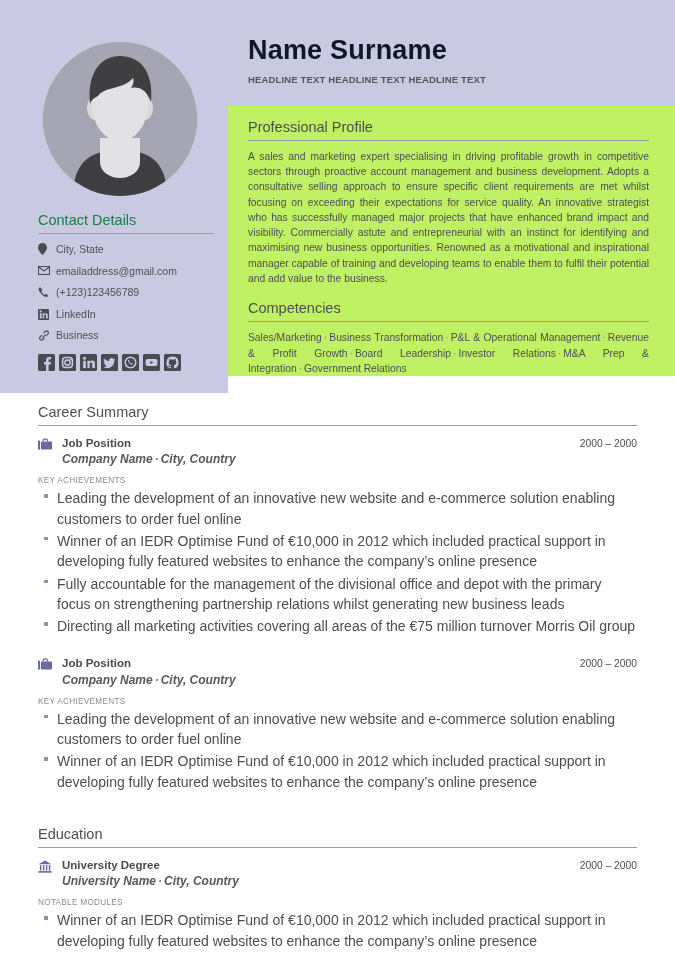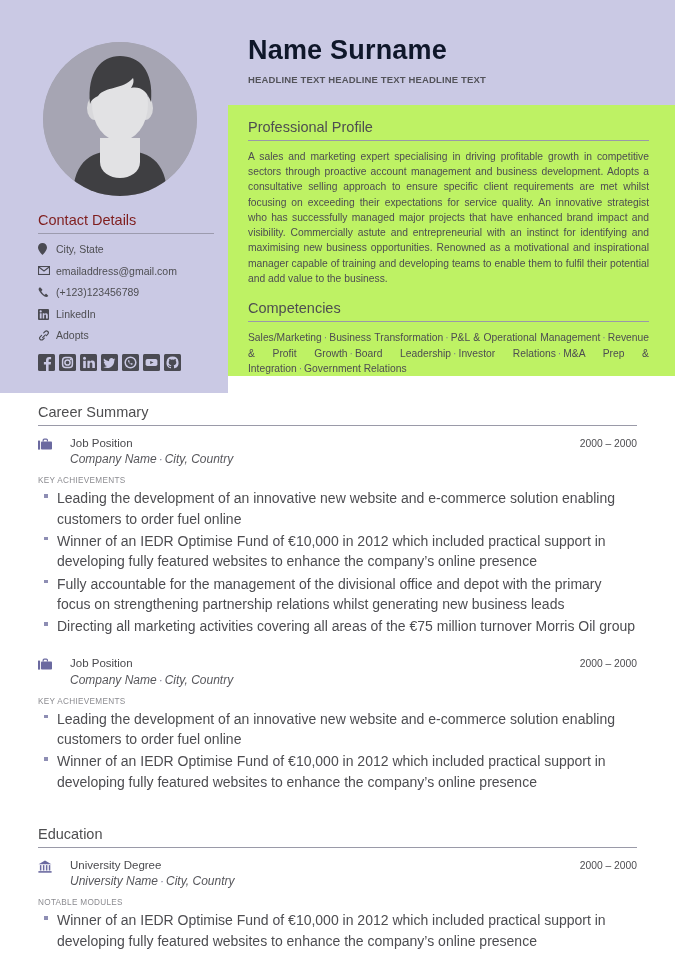--- a/index.html
+++ b/index.html
@@ -70,21 +70,21 @@
 
   
   .sidebar {
     position: absolute;
     left: 38px;
     top: 212px;
     width: 176px;
   }
   .side-title {
     font-size: 14.5px;
-    color: #7f1d1d;
+    color: #15803d;
     padding-bottom: 5px;
     border-bottom: 1px solid #9c9bae;
     margin-bottom: 9px;
     font-weight: normal;
   }
   .contact-row {
     display: flex;
     align-items: center;
     margin-bottom: 9px;
     font-size: 10.5px;
@@ -158,21 +158,22 @@
   }
   .entry { margin-bottom: 4px; }
   .entry-head {
     display: flex;
     align-items: flex-start;
     justify-content: space-between;
   }
   .entry-left {
     display: flex;
     align-items: flex-start;
-    gap: 18px;
+    gap: 10px;
+    font-weight: bold;
   }
   .entry-ico {
     width: 14px;
     min-width: 14px;
     padding-top: 2px;
     color: #6b6aa0;
   }
   .entry-ico svg { display:block; }
   .entry-title {
     font-size: 11.5px;
@@ -286,21 +287,21 @@
     </span>
     <span class="contact-txt">LinkedIn</span>
   </div>
 
   <div class="contact-row">
     <span class="contact-ico">
       <svg width="12" height="11" viewBox="0 0 12 11">
           <path d="M4.6 7.6L7.4 4.8M3.6 5.4L2.2 6.8a1.9 1.9 0 002.7 2.7l1.4-1.4M8.4 5.6l1.4-1.4a1.9 1.9 0 00-2.7-2.7L5.7 2.9" fill="none" stroke="#4a4a52" stroke-width="1.1" stroke-linecap="round"></path>
         </svg>
     </span>
-    <span class="contact-txt">Adopts</span>
+    <span class="contact-txt">Business</span>
   </div>
 
   <div class="social-row">
     <span class="s-ico">
       <svg width="17" height="17" viewBox="0 0 17 17">
           <rect width="17" height="17" rx="1.5" fill="#4a4a52"></rect>
           <path d="M10.6 17V10.5h2.1l0.3-2.5h-2.4V6.5c0-0.7 0.2-1.2 1.2-1.2h1.3V3.1C12.9 3.1 12.1 3 11.2 3C9.3 3 8 4.2 8 6.3v1.7H5.9v2.5H8V17Z" fill="#cac9e4"></path>
         </svg>
     </span>
     <span class="s-ico">

